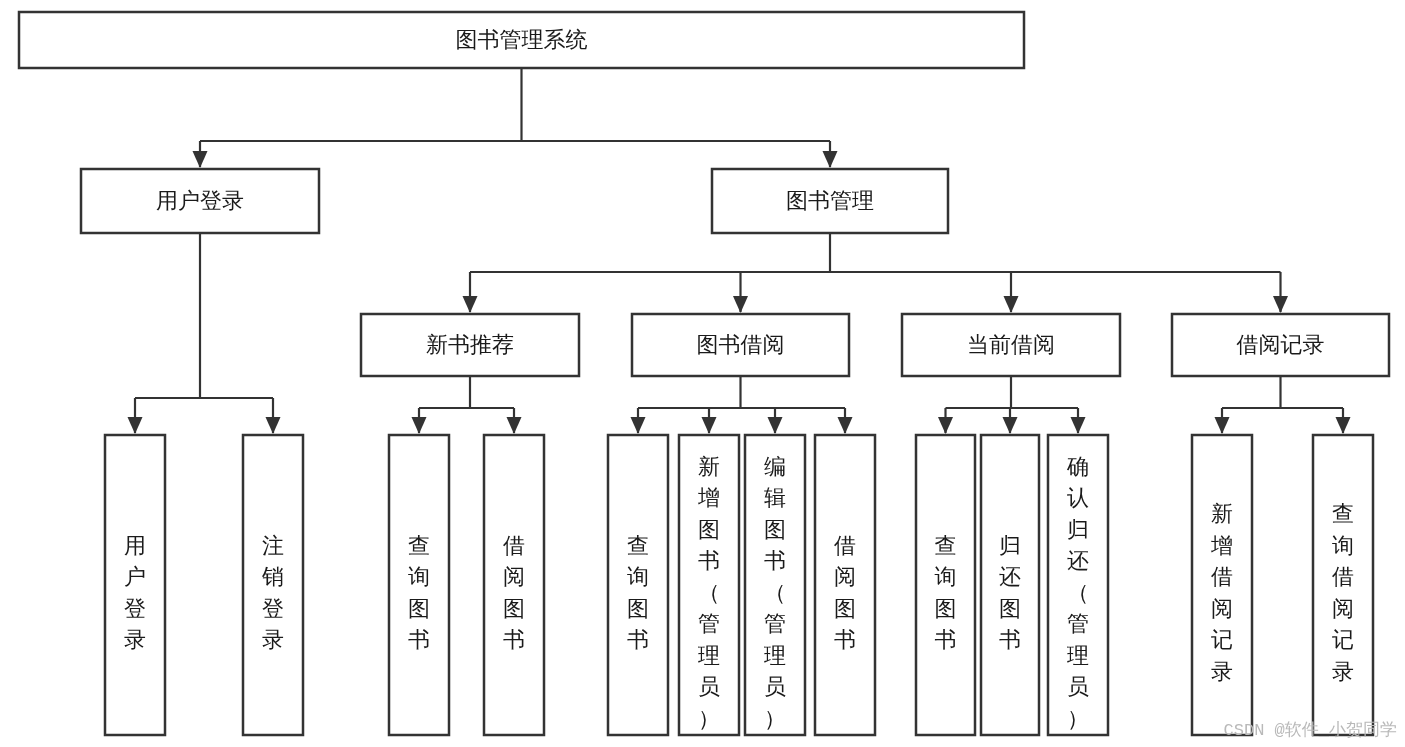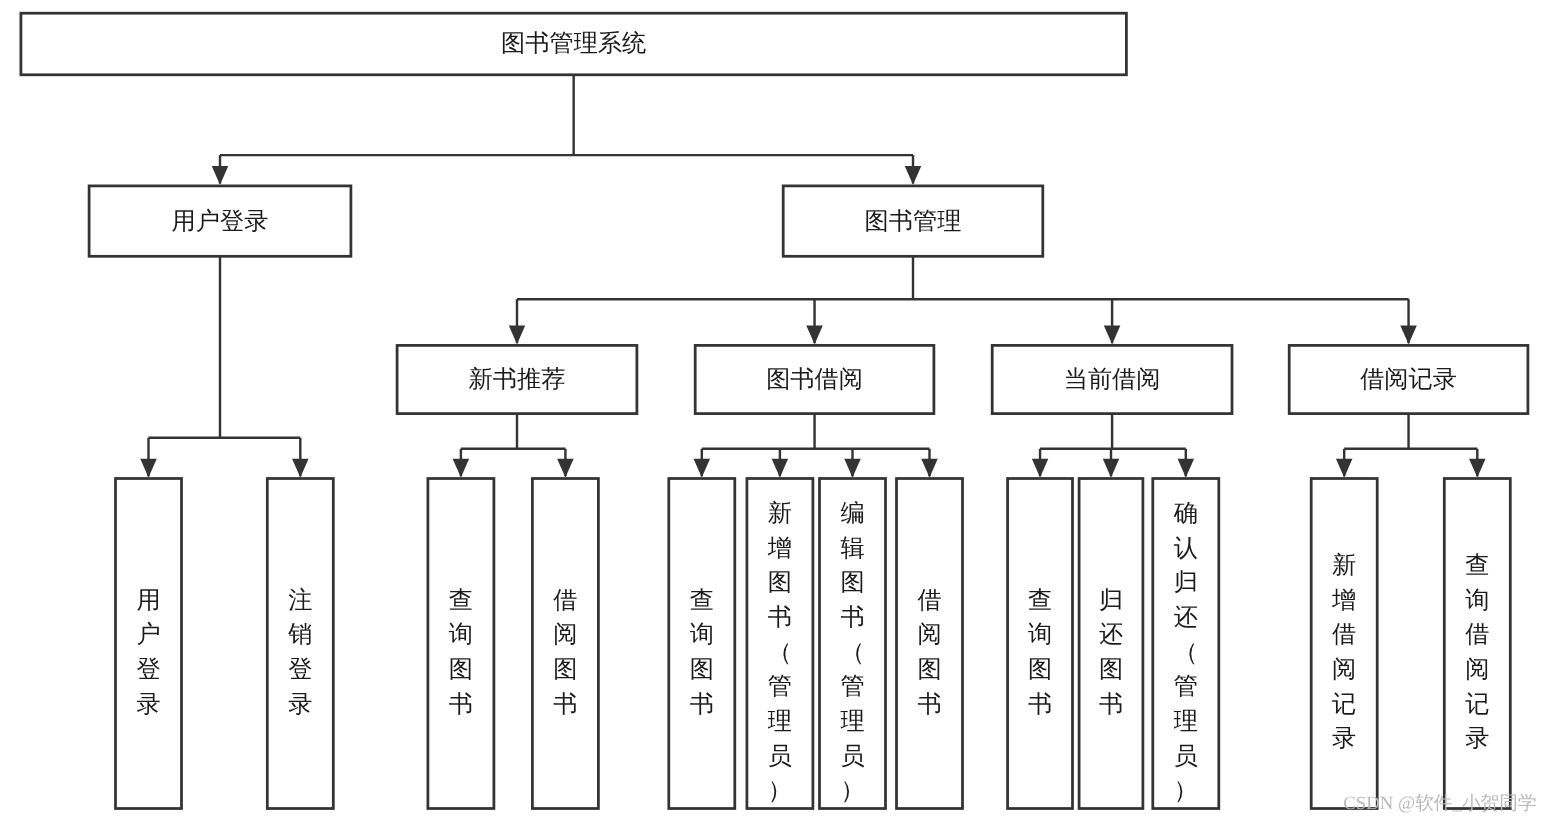--- a/index.html
+++ b/index.html
@@ -10,21 +10,21 @@
   #canvas{position:absolute;left:0;top:0;width:1405px;height:747px;}
   .node-rect{fill:#ffffff;stroke:#333333;stroke-width:2.5;}
   .node-label{
     font-family:"Liberation Sans","DejaVu Sans",sans-serif;
     fill:#1a1a1a;font-size:22px;text-anchor:middle;dominant-baseline:middle;
   }
   .edge{stroke:#333333;stroke-width:2.2;fill:none;}
   .arrow-head{fill:#333333;stroke:none;}
   .watermark{
     position:absolute;right:8px;bottom:6px;
-    font-family:Liberation Serif, serif;
+    font-family:Liberation Mono, monospace;
     font-size:17px;color:#b9b9b9;white-space:nowrap;user-select:none;
   }
 </style>
 </head>
 <body>
 
 <svg id="canvas" viewBox="0 0 1405 747">
     <g>
       <polyline points="521.5,68 521.5,141" class="edge"></polyline>
       <polyline points="200,141 830,141" class="edge"></polyline>

